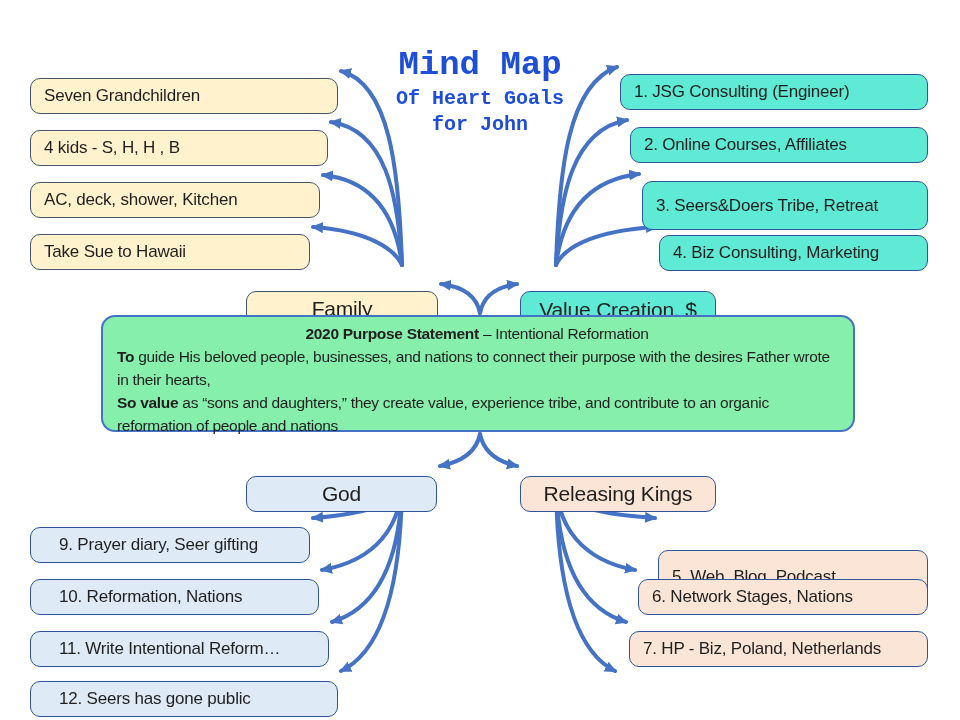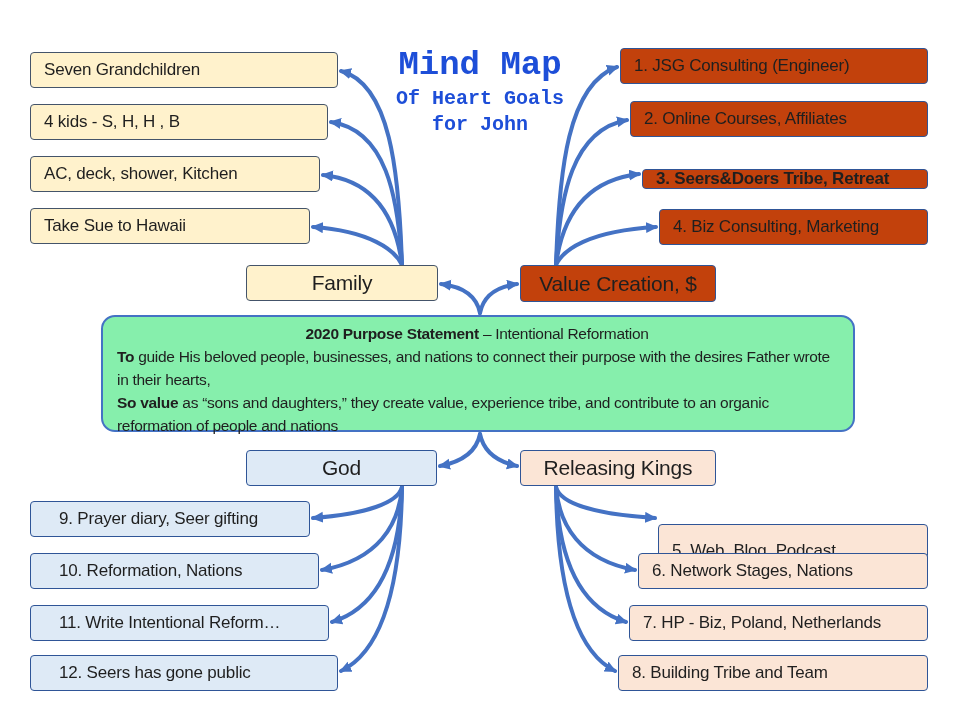--- a/index.html
+++ b/index.html
@@ -5,25 +5,25 @@
   html,body{margin:0;padding:0;background:#ffffff;}
   .canvas{
     position:relative;width:960px;height:720px;background:#ffffff;overflow:hidden;
     font-family:"Liberation Sans","DejaVu Sans",sans-serif;color:#1f1f1f;
   }
   svg.arrows{position:absolute;left:0;top:0;width:960px;height:720px;z-index:1;}
   .arrow{fill:none;stroke:#4472C4;stroke-width:4;stroke-linecap:round;}
   .node{
     position:absolute;box-sizing:border-box;z-index:2;
     display:flex;align-items:center;
-    border-radius:4px;padding:0 13px;
-    font-size:17px;letter-spacing:-0.2px;white-space:nowrap;
+    border-radius:10px;padding:0 13px;
+    font-size:17px;letter-spacing:-0.2px;white-space:nowrap;margin-top:26px;
   }
   .yellow{background:#FFF2CC;border:1.6px solid #44546A;}
-  .green {background:#c2410c;border:1.6px solid #2F5597;text-align:right;}
+  .green {background:#5eead4;border:1.6px solid #2F5597;text-align:right;}
   .blue  {background:#DEEAF6;border:1.6px solid #2F5597;padding-left:28px;}
   .peach {background:#FBE5D6;border:1.6px solid #2F5597;}
   .hub{justify-content:center;padding:0;font-size:21px;letter-spacing:-0.2px;}
   .center-box{
     position:absolute;left:101px;top:315px;width:754px;height:117px;z-index:2;
     box-sizing:border-box;background:#86efac;border:2px solid #4472C4;border-radius:14px;
     padding:5px 16px 0 14px;font-size:15.5px;line-height:23px;letter-spacing:-0.3px;
   }
   .pline{text-align:left;}
   .pline.centered{text-align:center;}
@@ -77,21 +77,21 @@
     <div class="title-sub">for John</div>
   </div>
 
   <div class="node yellow" style="left:30px;top:52px;width:308px;height:36px;">Seven Grandchildren</div>
   <div class="node yellow" style="left:30px;top:104px;width:298px;height:36px;">4 kids  - S, H, H , B</div>
   <div class="node yellow" style="left:30px;top:156px;width:290px;height:36px;">AC, deck, shower, Kitchen</div>
   <div class="node yellow" style="left:30px;top:208px;width:280px;height:36px;">Take Sue to Hawaii</div>
 
   <div class="node green" style="left:620px;top:48px;width:308px;height:36px;">1. JSG Consulting (Engineer)</div>
   <div class="node green" style="left:630px;top:101px;width:298px;height:36px;">2. Online Courses, Affiliates</div>
-  <div class="node green" style="left:642px;top:169px;width:286px;height:20px;font-weight:bold;">3. Seers&amp;Doers Tribe, Retreat</div>
+  <div class="node green" style="left:642px;top:155px;width:286px;height:49px;">3. Seers&amp;Doers Tribe, Retreat</div>
   <div class="node green" style="left:659px;top:209px;width:269px;height:36px;">4. Biz Consulting, Marketing</div>
 
   <div class="node yellow hub" style="left:246px;top:265px;width:192px;height:36px;">Family</div>
   <div class="node green hub" style="left:520px;top:265px;width:196px;height:37px;">Value Creation, $</div>
   <div class="node blue hub" style="left:246px;top:450px;width:191px;height:36px;">God</div>
   <div class="node peach hub" style="left:520px;top:450px;width:196px;height:36px;">Releasing Kings</div>
 
   <div class="center-box">
     <div class="pline centered"><b>2020 Purpose Statement</b><span> – Intentional Reformation</span></div>
     <div class="pline"><b>To</b><span> guide His beloved people, businesses, and nations to connect their purpose with the desires Father wrote in their hearts,</span></div>
@@ -99,15 +99,14 @@
   </div>
 
   <div class="node blue" style="left:30px;top:501px;width:280px;height:36px;">9. Prayer diary, Seer gifting</div>
   <div class="node blue" style="left:30px;top:553px;width:289px;height:36px;">10. Reformation, Nations</div>
   <div class="node blue" style="left:30px;top:605px;width:299px;height:36px;">11. Write Intentional Reform…</div>
   <div class="node blue" style="left:30px;top:655px;width:308px;height:36px;">12. Seers has gone public</div>
 
   <div class="node peach" style="left:658px;top:524px;width:270px;height:53px;">5. Web, Blog, Podcast</div>
   <div class="node peach" style="left:638px;top:553px;width:290px;height:36px;">6. Network Stages, Nations</div>
   <div class="node peach" style="left:629px;top:605px;width:299px;height:36px;">7. HP - Biz, Poland, Netherlands</div>
-  <div class="node peach" style="left:618px;top:655px;width:310px;height:36px;">8. Building Tribe and Team</div>
 
 </div>
 
 </body></html>

